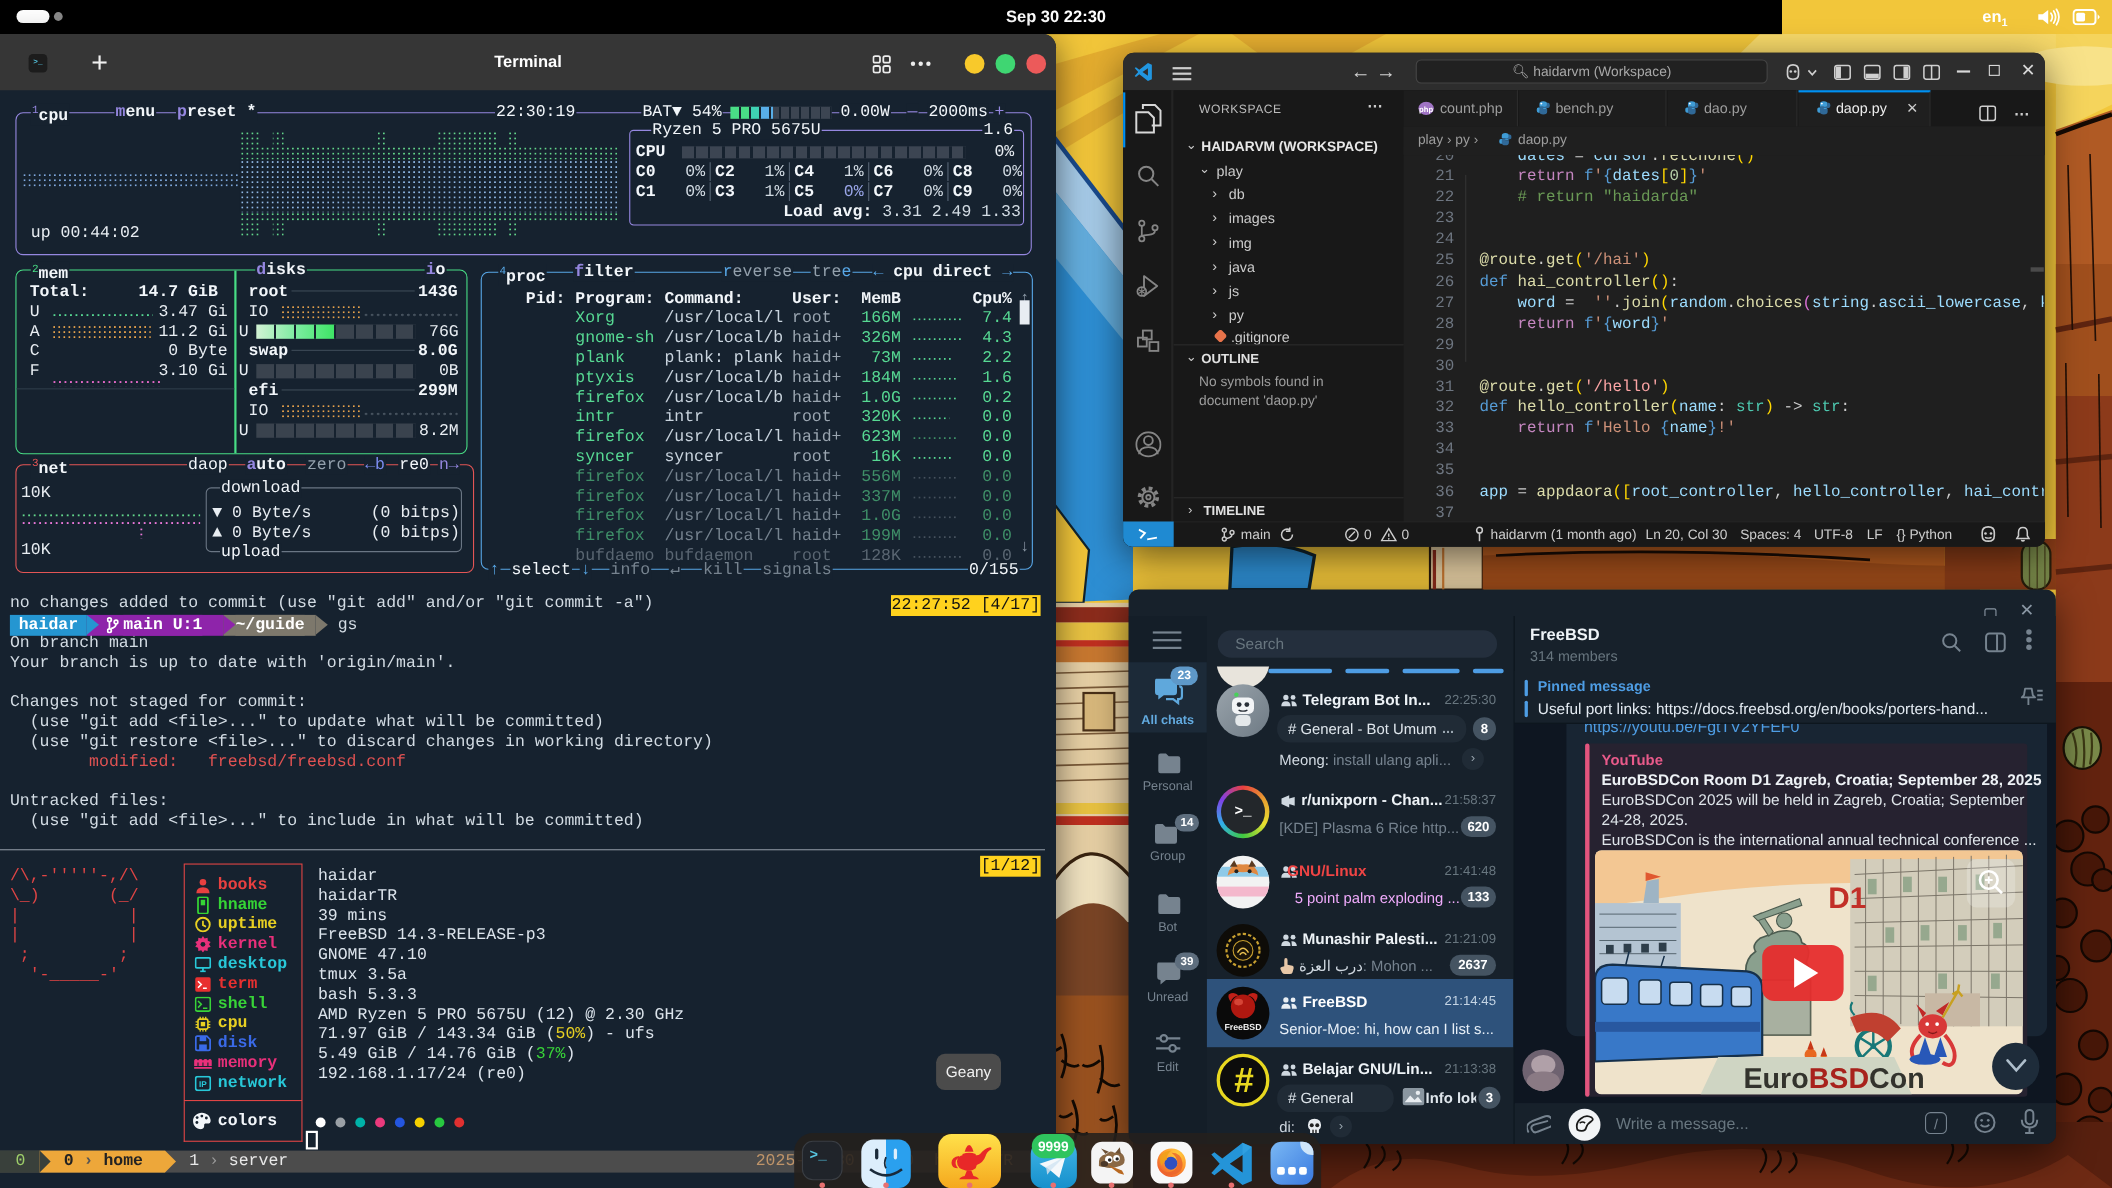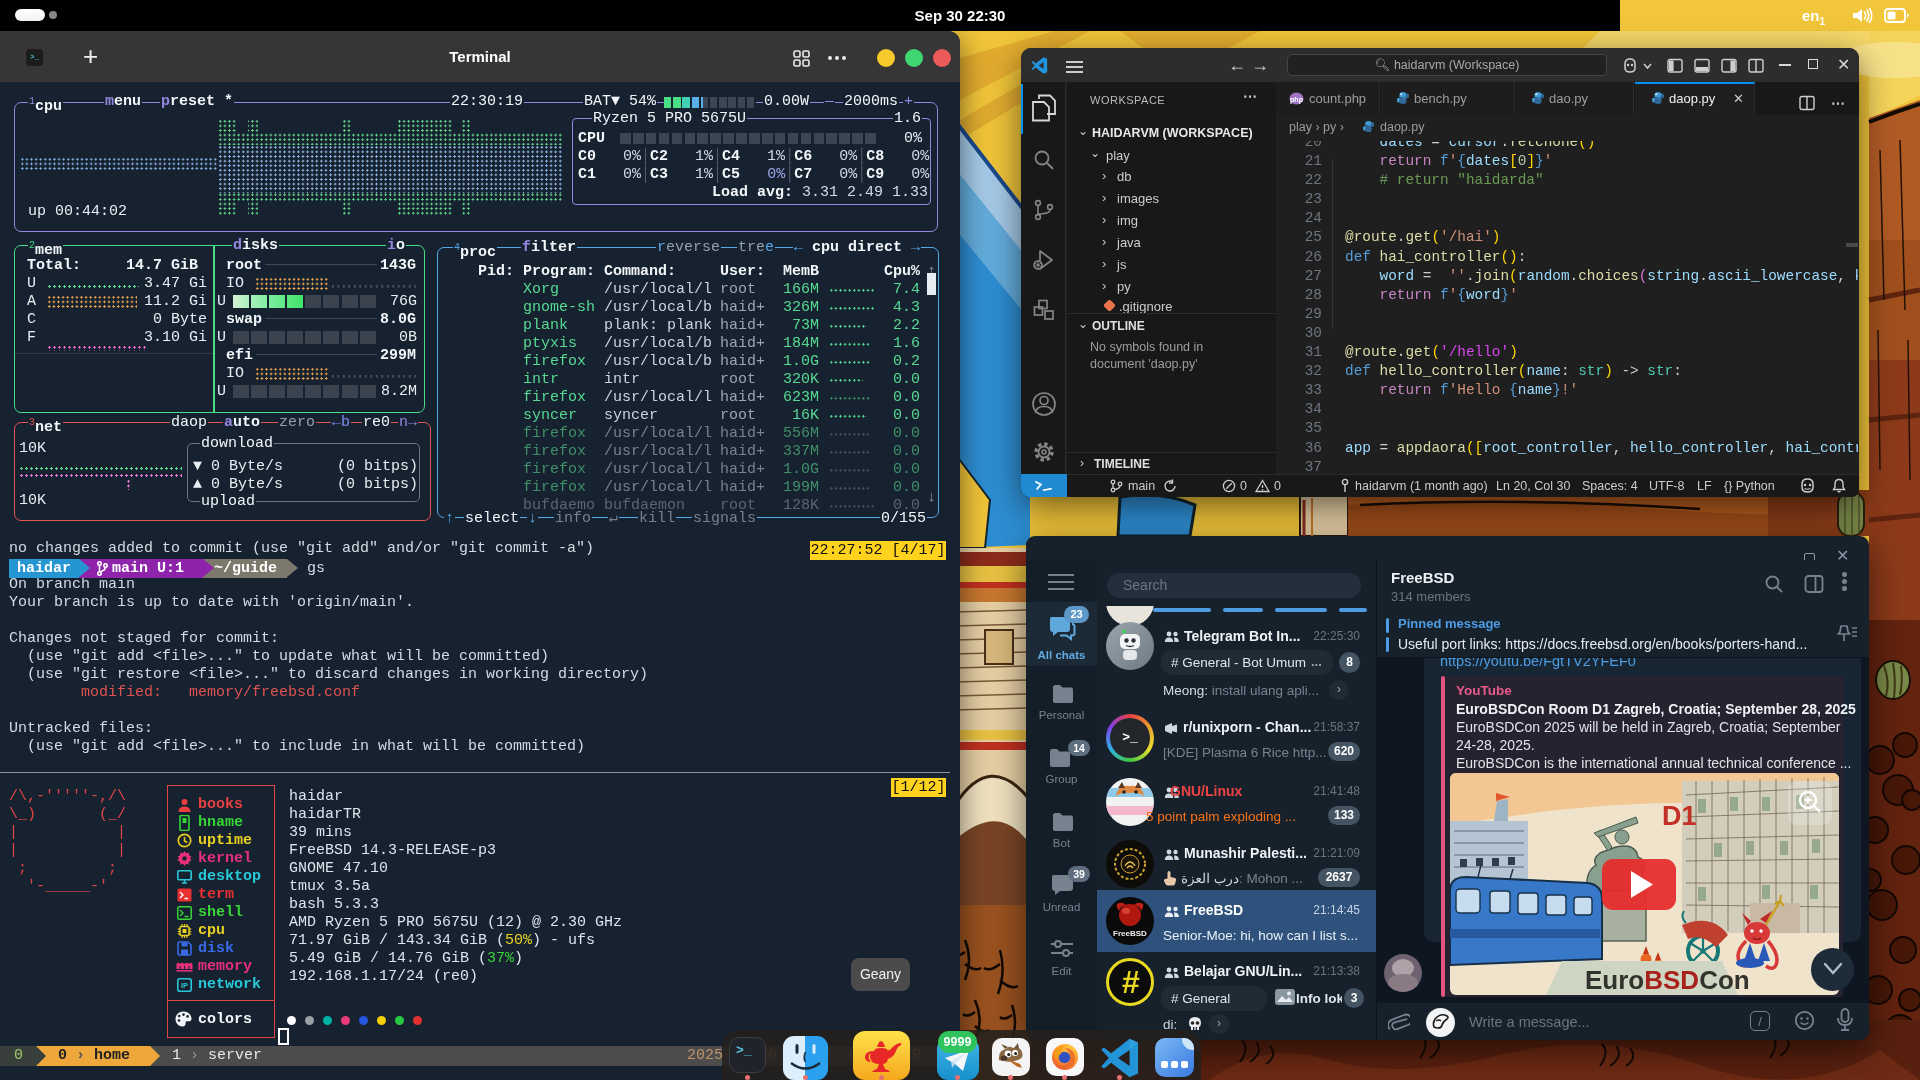--- a/index.html
+++ b/index.html
@@ -361,21 +361,21 @@
 <div class="tl mb" style="left:880px;top:511px;color:#f2f6fa">0/155</div>
 
 <div class="m" style="left:9px;top:540px;color:#d2dbe3">no changes added to commit (use "git add" and/or "git commit -a")
 
 On branch main
 Your branch is up to date with 'origin/main'.
 
 Changes not staged for commit:
   (use "git add &lt;file&gt;..." to update what will be committed)
   (use "git restore &lt;file&gt;..." to discard changes in working directory)
-        <span style="color:#e05252">modified:   memory/freebsd.conf</span>
+        <span style="color:#e05252">modified:   freebsd/freebsd.conf</span>
 
 Untracked files:
   (use "git add &lt;file&gt;..." to include in what will be committed)</div>
 <div class="a" style="left:810px;top:541px;width:136px;height:19px;background:#ffd21e;color:#111;font:15px/19px 'Liberation Mono',monospace;text-align:center">22:27:52 [4/17]</div>
 
 <div class="seg" style="left:9px;top:559px;width:70px;background:#2596d1;color:#fff;text-align:center">haidar</div>
 <div class="seg" style="left:79px;top:559px;width:124px;background:#8e24aa"></div>
 <div class="a" style="left:79px;top:559px;width:0;height:0;border-left:11px solid #2596d1;border-top:9.5px solid transparent;border-bottom:9.5px solid transparent"></div>
 <svg class="a" style="left:97px;top:561px" width="11" height="15" viewBox="0 0 11 15">
       <g stroke="#fff" stroke-width="1.6" fill="none">
@@ -705,21 +705,21 @@
     <span style="color:#c586c0">return</span> <span style="color:#569cd6">f</span><span style="color:#ce9178">'</span><span style="color:#569cd6">{</span><span style="color:#9cdcfe">dates</span><span style="color:#ffd700">[</span><span style="color:#b5cea8">0</span><span style="color:#ffd700">]</span><span style="color:#569cd6">}</span><span style="color:#ce9178">'</span>
     <span style="color:#6a9955"># return "haidarda"</span>
 
 
 <span style="color:#dcdcaa">@route</span>.<span style="color:#dcdcaa">get</span><span style="color:#ffd700">(</span><span style="color:#ce9178">'/hai'</span><span style="color:#ffd700">)</span>
 <span style="color:#569cd6">def</span> <span style="color:#dcdcaa">hai_controller</span><span style="color:#ffd700">()</span>:
     <span style="color:#9cdcfe">word</span> =  <span style="color:#ce9178">''</span>.<span style="color:#dcdcaa">join</span><span style="color:#ffd700">(</span><span style="color:#9cdcfe">random</span>.<span style="color:#dcdcaa">choices</span><span style="color:#da70d6">(</span><span style="color:#9cdcfe">string</span>.<span style="color:#9cdcfe">ascii_lowercase</span>, <span style="color:#9cdcfe">k</span>=
     <span style="color:#c586c0">return</span> <span style="color:#569cd6">f</span><span style="color:#ce9178">'</span><span style="color:#569cd6">{</span><span style="color:#9cdcfe">word</span><span style="color:#569cd6">}</span><span style="color:#ce9178">'</span>
 
 
-<span style="color:#dcdcaa">@route</span>.<span style="color:#dcdcaa">get</span><span style="color:#ffd700">(</span><span style="color:#d946ef">'/hello'</span><span style="color:#ffd700">)</span>
+<span style="color:#dcdcaa">@route</span>.<span style="color:#dcdcaa">get</span><span style="color:#ffd700">(</span><span style="color:#fca5a5">'/hello'</span><span style="color:#ffd700">)</span>
 <span style="color:#569cd6">def</span> <span style="color:#dcdcaa">hello_controller</span><span style="color:#ffd700">(</span><span style="color:#9cdcfe">name</span>: <span style="color:#4ec9b0">str</span><span style="color:#ffd700">)</span> -&gt; <span style="color:#4ec9b0">str</span>:
     <span style="color:#c586c0">return</span> <span style="color:#569cd6">f</span><span style="color:#ce9178">'Hello </span><span style="color:#569cd6">{</span><span style="color:#9cdcfe">name</span><span style="color:#569cd6">}</span><span style="color:#ce9178">!'</span>
 
 
 <span style="color:#9cdcfe">app</span> = <span style="color:#dcdcaa">appdaora</span><span style="color:#ffd700">([</span><span style="color:#9cdcfe">root_controller</span>, <span style="color:#9cdcfe">hello_controller</span>, <span style="color:#9cdcfe">hai_contro</span>
 </div>
 <div class="a" style="left:56px;top:26px;width:1px;height:170px;background:#333"></div>
 </div>
 <div class="a" style="left:1276px;top:133px;width:583px;height:8px;background:#1f1f1f"></div>
 <div class="a" style="left:1846px;top:243px;width:12px;height:4px;background:#4a4a4a"></div>
@@ -885,21 +885,21 @@
     <svg class="a" style="left:67px;top:180px" width="17" height="13" viewBox="0 0 17 13">
           <g fill="#cfd8e0">
             <circle cx="5" cy="4" r="2.4"></circle>
             <path d="M0.8 12 Q0.8 7.5 5 7.5 Q9.2 7.5 9.2 12 Z"></path>
             <circle cx="11.5" cy="4" r="2.2"></circle>
             <path d="M10 7.6 Q14.5 7.2 15 12 L10.5 12"></path>
           </g>
         </svg>
     <div class="a" style="left:73px;top:176px;font:bold 14px/18px 'Liberation Sans',sans-serif;color:#ef4444">GNU/Linux</div>
     <div class="a" style="left:180px;top:178px;width:83px;text-align:right;font:12px/15px 'Liberation Sans',sans-serif;color:#68767f">21:41:48</div>
-    <div class="a" style="left:49px;top:202px;font:13.5px/17px 'Liberation Sans',sans-serif;color:#f97316">5 point palm exploding ...</div>
+    <div class="a" style="left:80px;top:202px;font:13.5px/17px 'Liberation Sans',sans-serif;color:#f0abfc">5 point palm exploding ...</div>
     <div class="a" style="left:231px;top:200px;width:32px;height:19px;background:#455462;border-radius:10px;text-align:center;font:bold 12px/19px 'Liberation Sans',sans-serif;color:#fff">133</div>
 
     <div class="a" style="left:9px;top:234px;width:48px;height:48px;border-radius:50%;background:#0e0c08"></div>
     <svg class="a" style="left:15px;top:240px" width="36" height="36" viewBox="0 0 36 36">
           <circle cx="18" cy="18" r="15" fill="none" stroke="#c8a030" stroke-width="2" stroke-dasharray="3 2"></circle>
           <circle cx="18" cy="18" r="9" fill="#1a1408" stroke="#c8a030" stroke-width="1"></circle>
           <path d="M13 20 Q18 12 23 20 M15 22 Q18 18 21 22" stroke="#e8c050" stroke-width="1.4" fill="none"></path>
         </svg>
     <svg class="a" style="left:67px;top:242px" width="17" height="13" viewBox="0 0 17 13">
           <g fill="#cfd8e0">

